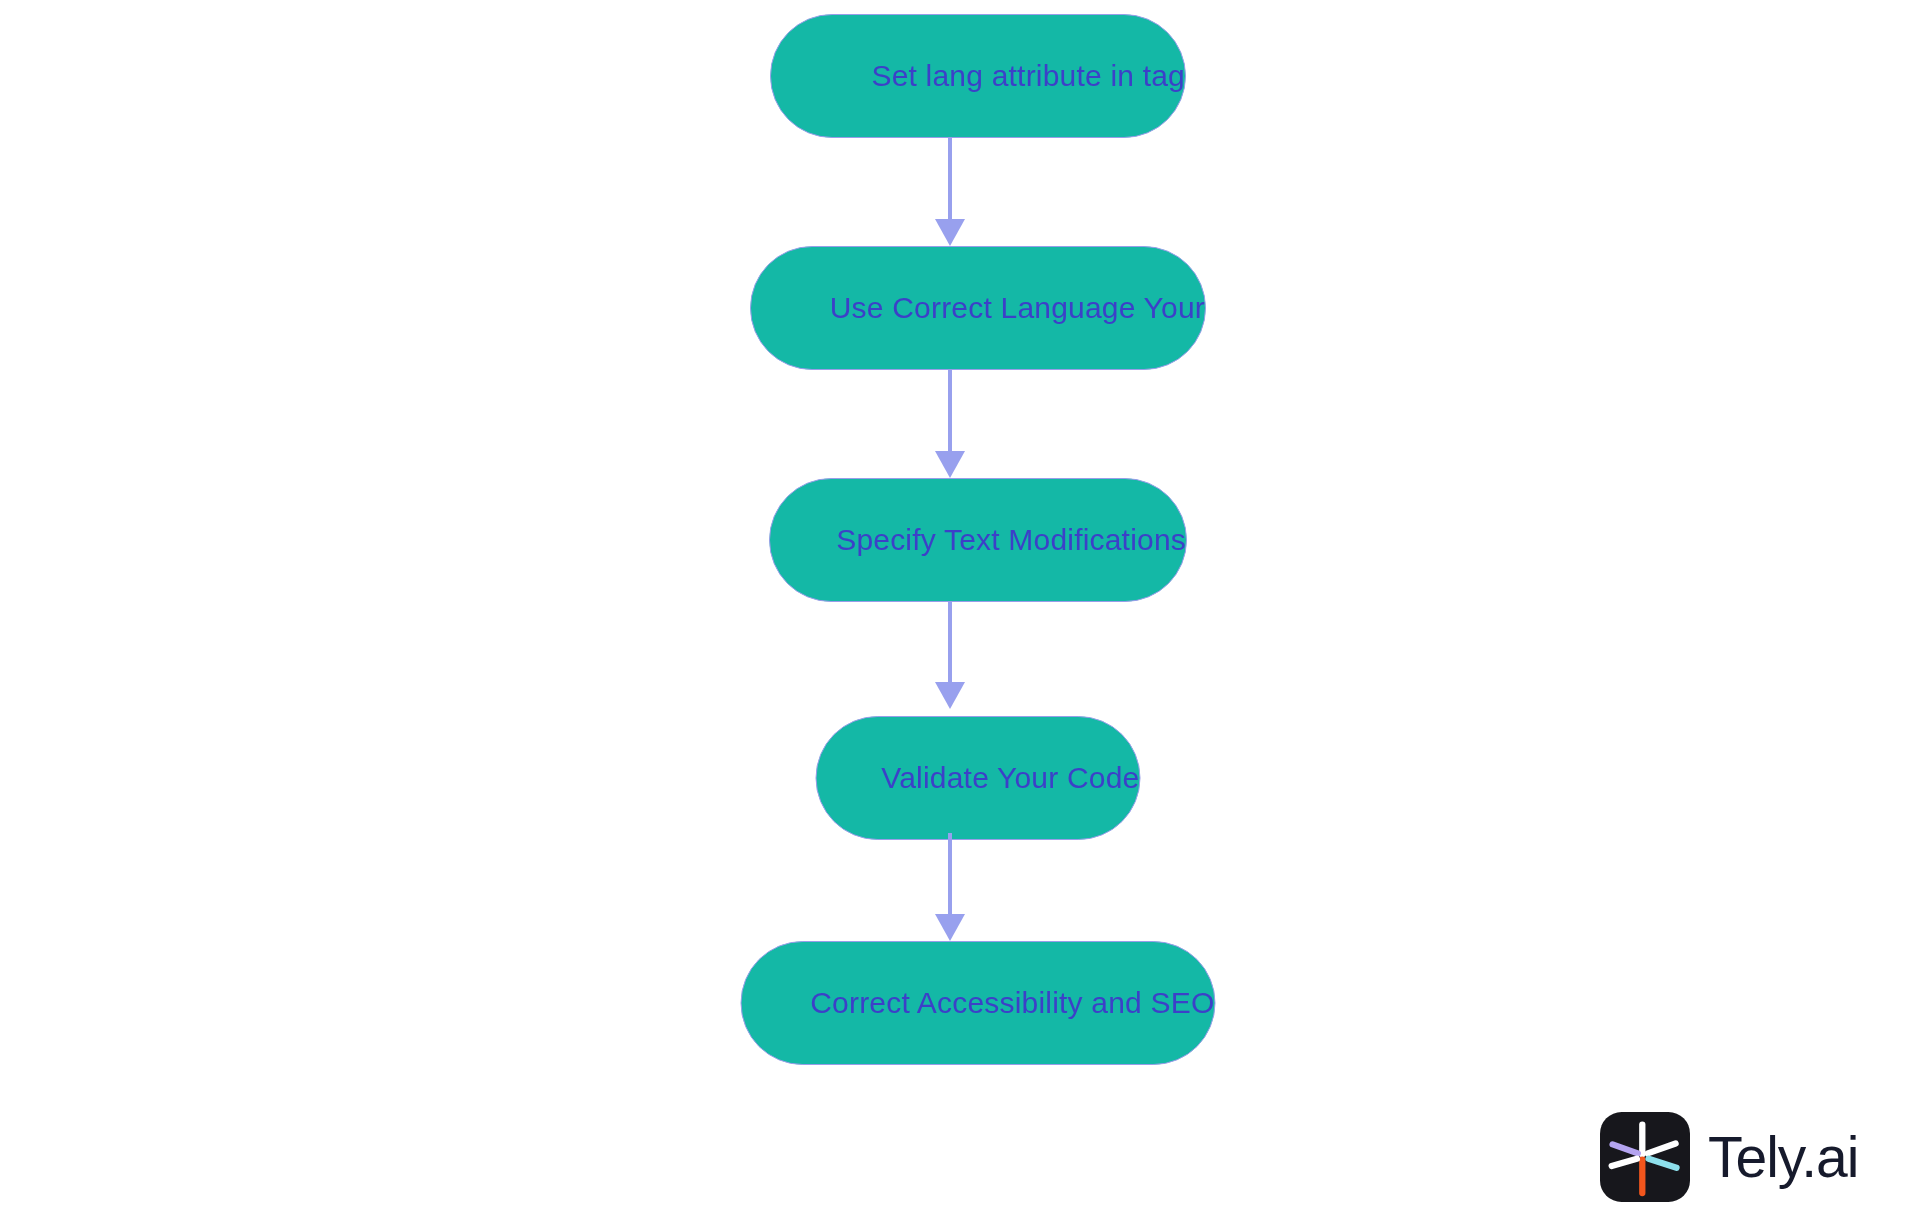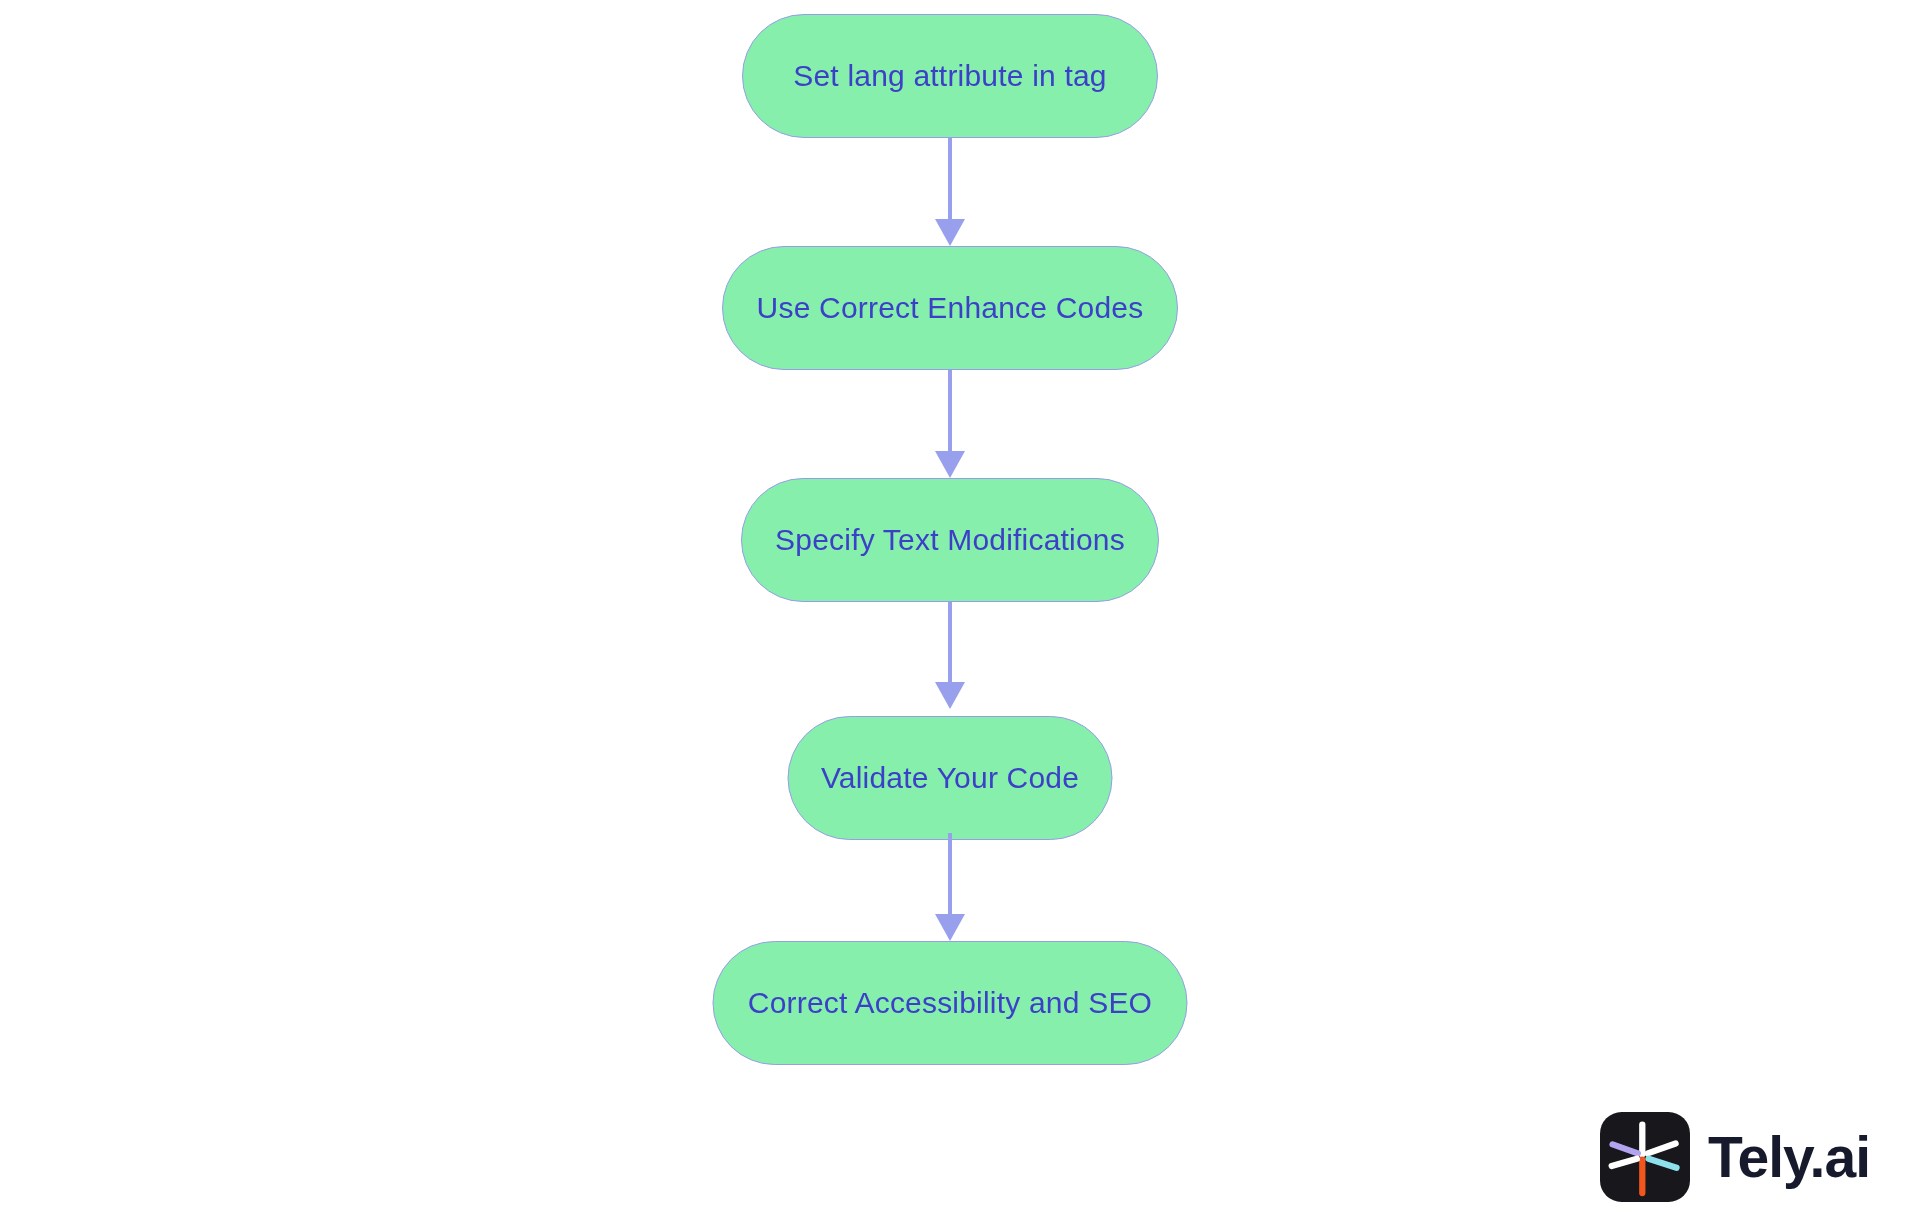--- a/index.html
+++ b/index.html
@@ -7,30 +7,30 @@
     width: 1920px; height: 1215px;
     background: #ffffff;
     font-family: "Liberation Sans", sans-serif;
     position: relative;
     overflow: hidden;
   }
 
   
   .flow-node {
     position: absolute;
-    left: 950px;
+    left: 978px;
     transform: translateX(-50%);
     height: 124px;
     box-sizing: border-box;
-    background: #86efac;
+    background: #14b8a6;
     border: 1.5px solid #989de9;
     border-radius: 62px;
     display: flex;
     align-items: center;
-    justify-content: center;
+    justify-content: flex-end;
   }
   .flow-node span {
     color: #3c40c8;
     font-size: 30px;
     letter-spacing: 0.2px;
     white-space: nowrap;
   }
 
   
   .flow-arrow {
@@ -63,42 +63,42 @@
     position: absolute;
     left: 1600px;
     top: 1112px;
     display: flex;
     align-items: center;
     gap: 18px;
   }
   .brand svg { width: 90px; height: 90px; display: block; }
   .brand .logo-text {
     font-size: 57px;
-    font-weight: 700;
+    font-weight: 400;
     color: #161a2c;
     letter-spacing: -1px;
     line-height: 90px;
   }
 </style>
 </head>
 <body>
 
 <div>
 
   <div class="flow-node" style="top:14px; width:416px;">
     <span>Set lang attribute in tag</span>
   </div>
 
   <div class="flow-arrow" style="top:138px; height:108px;">
     <div class="shaft"></div>
     <div class="head"></div>
   </div>
 
   <div class="flow-node" style="top:246px; width:456px;">
-    <span>Use Correct Enhance Codes</span>
+    <span>Use Correct Language Your</span>
   </div>
 
   <div class="flow-arrow" style="top:370px; height:108px;">
     <div class="shaft"></div>
     <div class="head"></div>
   </div>
 
   <div class="flow-node" style="top:478px; width:418px;">
     <span>Specify Text Modifications</span>
   </div>

